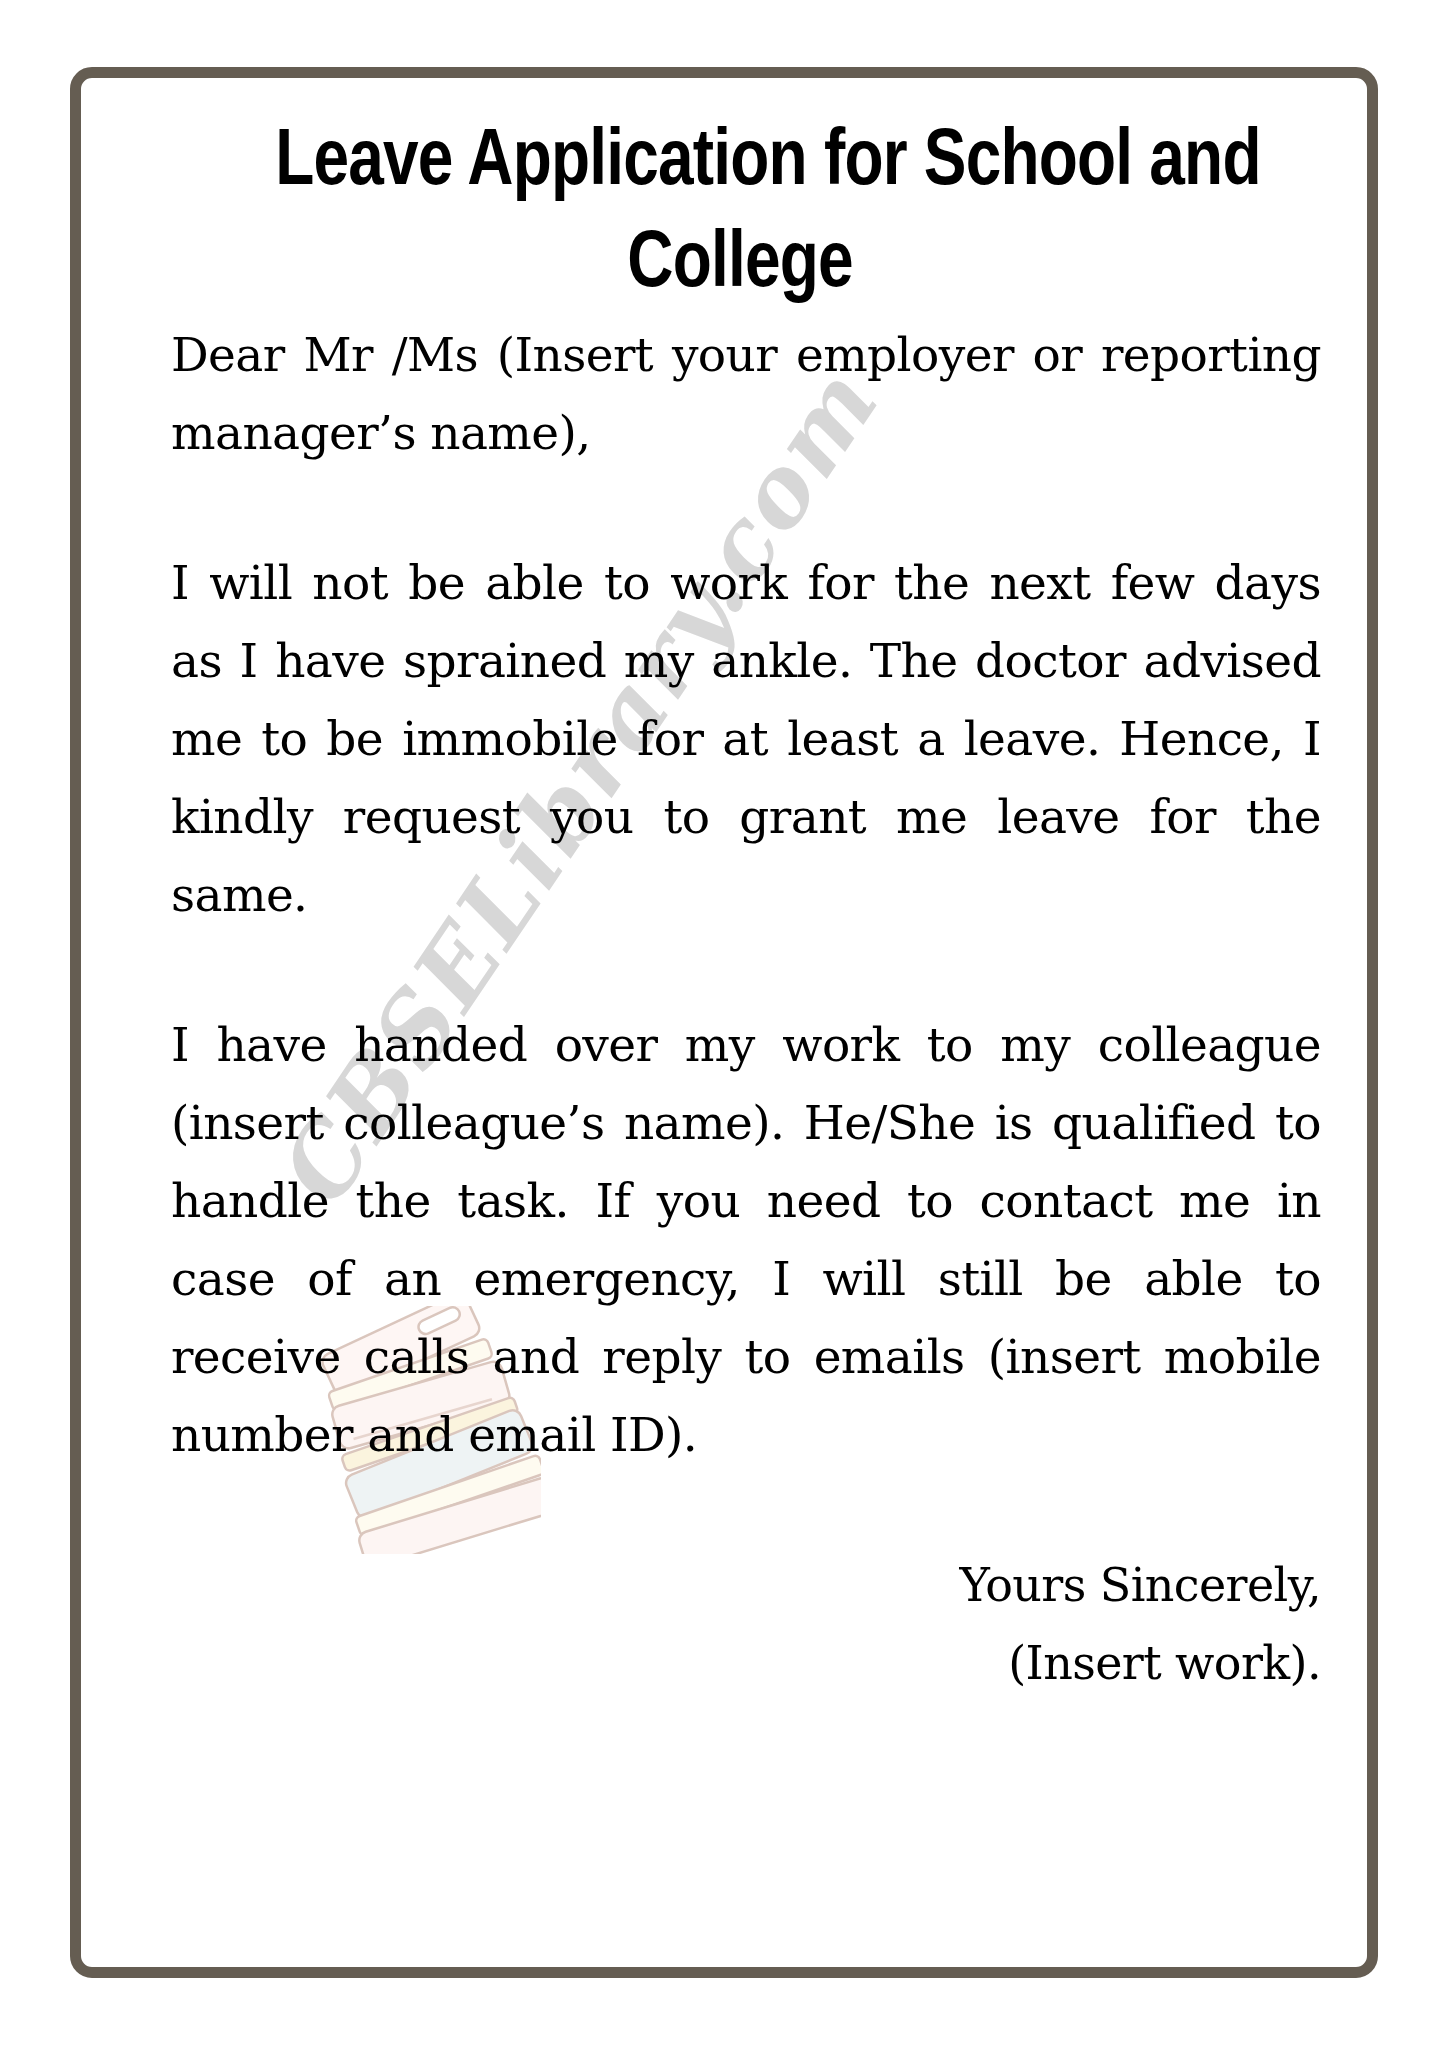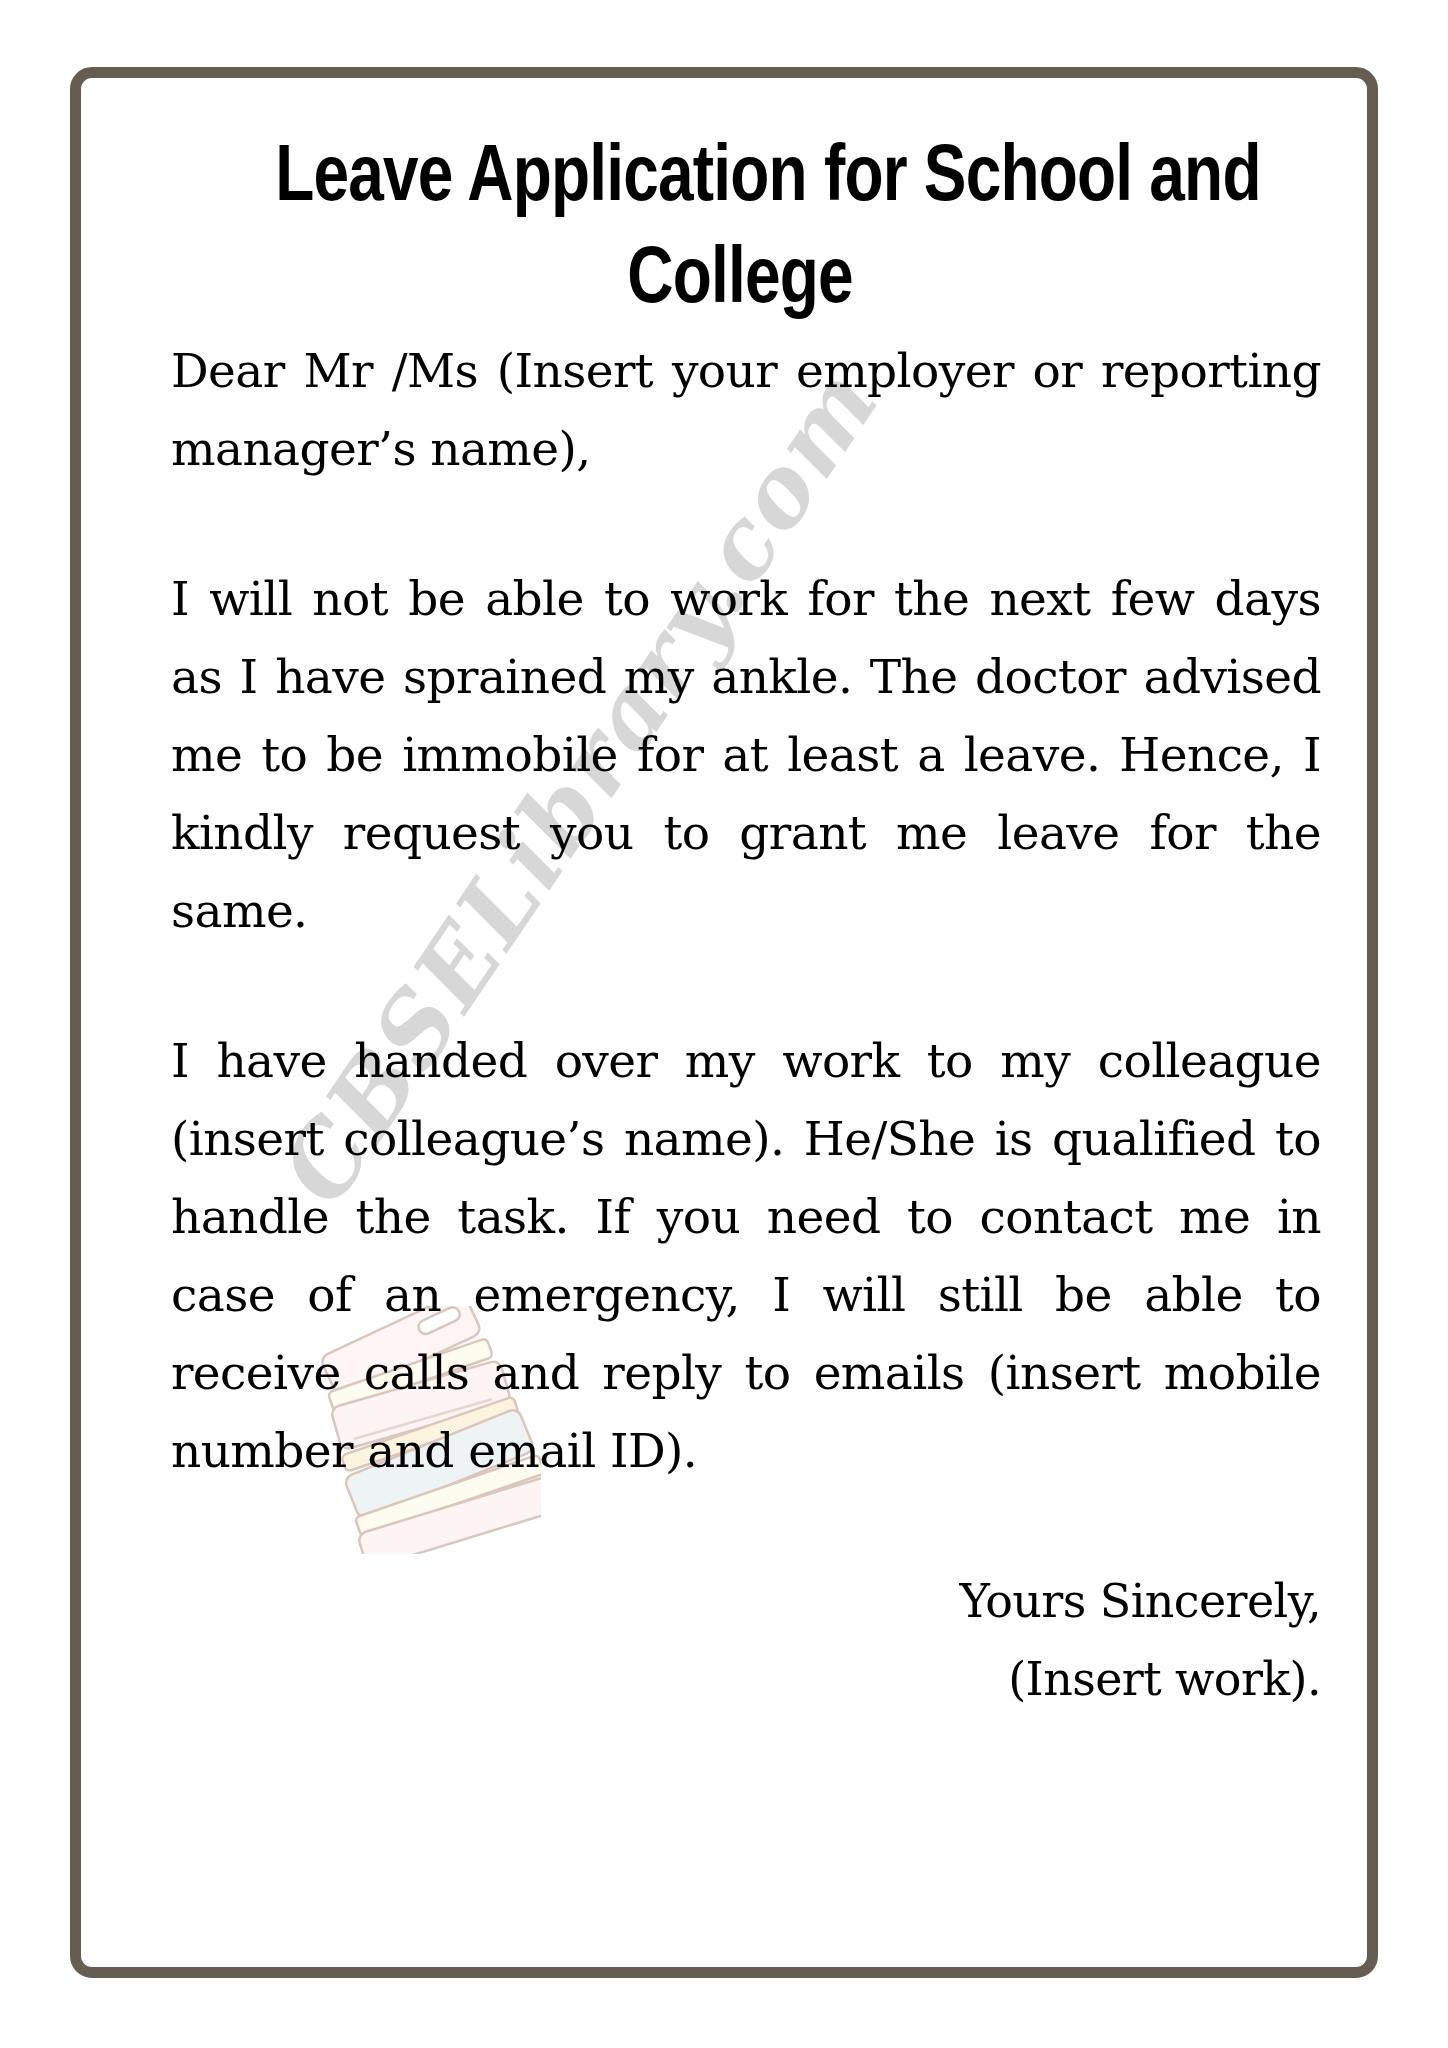--- a/index.html
+++ b/index.html
@@ -23,21 +23,21 @@
     height: 1911px;
     border: 11px solid #655d52;
     border-radius: 22px;
     box-sizing: border-box;
     background: transparent;
     z-index: 2;
   }
   .content {
     position: absolute;
     top: 0; left: 0; right: 0; bottom: 0;
-    padding: 44px 46px 0 78px;
+    padding: 28px 46px 0 78px;
     box-sizing: border-box;
     color: #000000;
   }
   .title {
     font-family: "Liberation Sans", sans-serif;
     font-weight: bold;
     font-size: 80px;
     line-height: 102px;
     letter-spacing: -1px;
     text-align: center;

